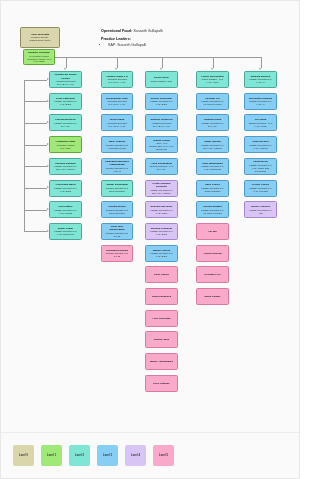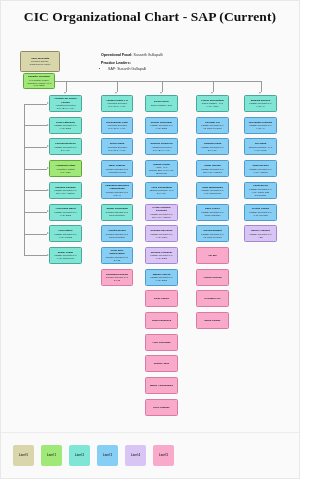--- a/index.html
+++ b/index.html
@@ -95,21 +95,20 @@
     border-radius: 2px;
     display: flex; align-items: center; justify-content: center;
     font-size: 2.6px; color: #333; font-weight: 700;
   }
 </style>
 </head>
 <body>
 
 <div id="page">
 
-  <div class="title">CIC Organizational Chart - SAP (Current)</div>
 
   <div class="hdr-zone">
 
     <div class="exec-box">
       <div class="n-name">Harry Mediratta</div>
       <div class="n-role">Executive Director,</div>
       <div class="n-role">Global Delivery Center</div>
     </div>
 
     <div class="meta">

